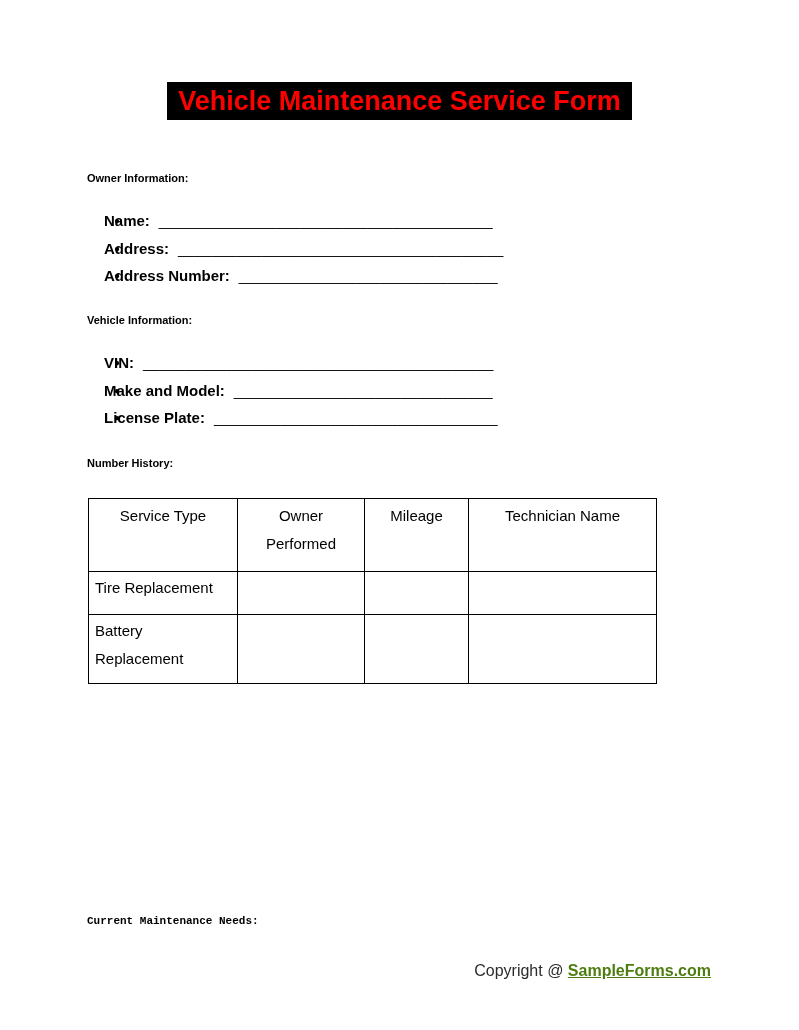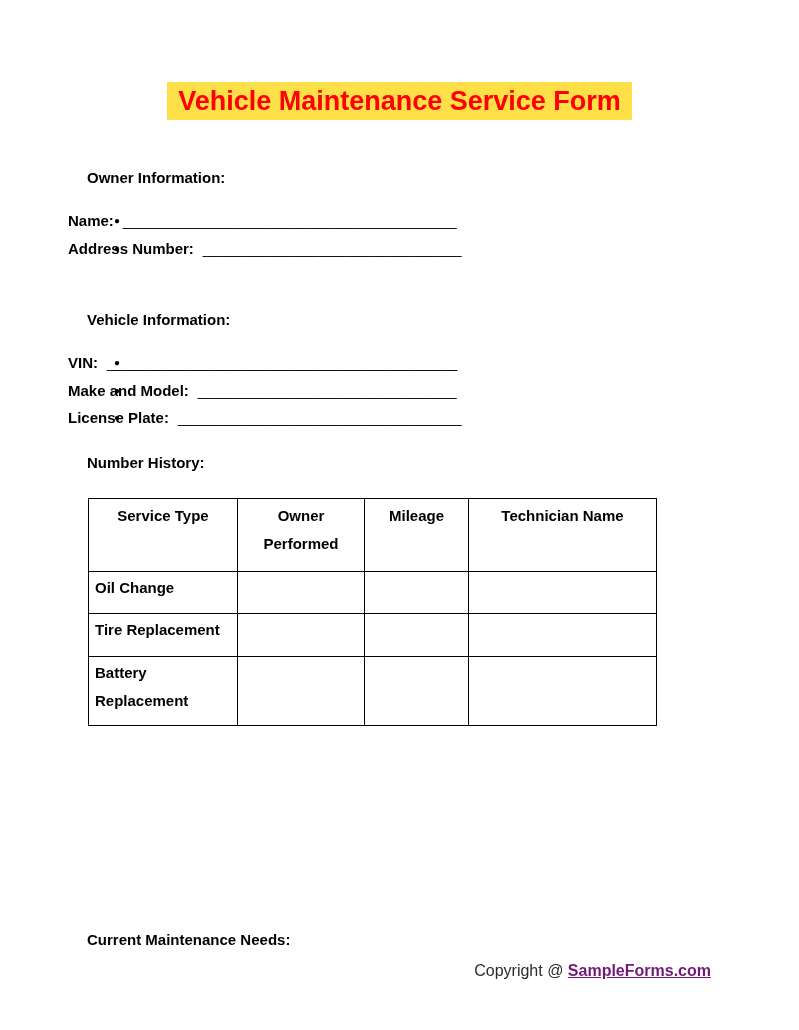--- a/index.html
+++ b/index.html
@@ -9,46 +9,46 @@
     position: relative;
     font-family: "Liberation Sans", sans-serif;
     color: #000000;
     overflow: hidden;
   }
 
   
   .title-wrap { position: absolute; top: 82px; left: 0; width: 100%; text-align: center; }
   .title-highlight {
     display: inline-block;
-    background: #fde047;
+    background: #000000;
     color: #fe0000;
     font-size: 27px;
     font-weight: bold;
     line-height: 30px;
     padding: 4px 11px;
     white-space: nowrap;
   }
 
   
   .section-heading {
     position: absolute; left: 87px;
-    font-size: 15px; font-weight: bold; line-height: 18px;
+    font-size: 11px; font-weight: bold; line-height: 18px;
   }
   .h-owner   { top: 169px; }
   .h-vehicle { top: 311px; }
   .h-service { top: 454px; }
-  .h-current { top: 931px; }
+  .h-current { top: 912px; font-family: Liberation Mono, monospace; }
 
   
   ul.fields { position: absolute; left: 0; list-style: none; }
   .ul-owner   { top: 207px; }
   .ul-vehicle { top: 349px; }
   ul.fields li {
     position: relative;
-    padding-left: 68px;
+    padding-left: 104px;
     line-height: 27.5px;
     font-size: 15px;
     white-space: nowrap;
   }
   ul.fields li::before {
     content: "●";
     position: absolute;
     left: 114px; top: 0;
     font-size: 10px;
     line-height: 27.5px;
@@ -59,21 +59,21 @@
   
   table.svc {
     position: absolute; top: 498px; left: 88px;
     border-collapse: collapse;
     table-layout: fixed;
     font-size: 15px;
   }
   table.svc th, table.svc td {
     border: 1.3px solid #000000;
     vertical-align: top;
-    font-weight: bold;
+    font-weight: normal;
     line-height: 27.5px;
   }
   table.svc th { text-align: center; padding: 3px 10px; }
   table.svc td { text-align: left; padding: 2px 12px 2px 6px; }
   .col-type { width: 149px; }
   .col-date { width: 127px; }
   .col-mile { width: 104px; }
   .col-tech { width: 188px; }
   tr.hrow   { height: 73px; }
   tr.row-0  { height: 42px; }
@@ -84,38 +84,41 @@
   tr.row-5  { height: 44px; }
 
   
   .footer {
     position: absolute; top: 961px; right: 88px;
     font-size: 16px; line-height: 20px;
     color: #2b2b2b;
     white-space: nowrap;
   }
   .footer-link {
-    color: #701a75;
+    color: #4d7c0f;
     font-weight: bold;
     text-decoration: underline;
     cursor: pointer;
   }
 </style>
 </head>
 <body>
 
 <div class="title-wrap">
   <span class="title-highlight">Vehicle Maintenance Service Form</span>
 </div>
 
 <div class="section-heading h-owner">Owner Information:</div>
 
 <ul class="fields ul-owner">
   <li>
     <span class="field-label">Name:</span><span class="field-line">________________________________________</span>
+  </li>
+  <li>
+    <span class="field-label">Address:</span><span class="field-line">_______________________________________</span>
   </li>
   <li>
     <span class="field-label">Address Number:</span><span class="field-line">_______________________________</span>
   </li>
 </ul>
 
 <div class="section-heading h-vehicle">Vehicle Information:</div>
 
 <ul class="fields ul-vehicle">
   <li>
@@ -140,26 +143,20 @@
   </colgroup>
   <thead>
     <tr class="hrow">
       <th>Service Type</th>
       <th>Owner Performed</th>
       <th>Mileage</th>
       <th>Technician Name</th>
     </tr>
   </thead>
   <tbody>
-    <tr class="row-0">
-      <td>Oil Change</td>
-      <td></td>
-      <td></td>
-      <td></td>
-    </tr>
     <tr class="row-1">
       <td>Tire Replacement</td>
       <td></td>
       <td></td>
       <td></td>
     </tr>
     <tr class="row-3">
       <td>Battery Replacement</td>
       <td></td>
       <td></td>

